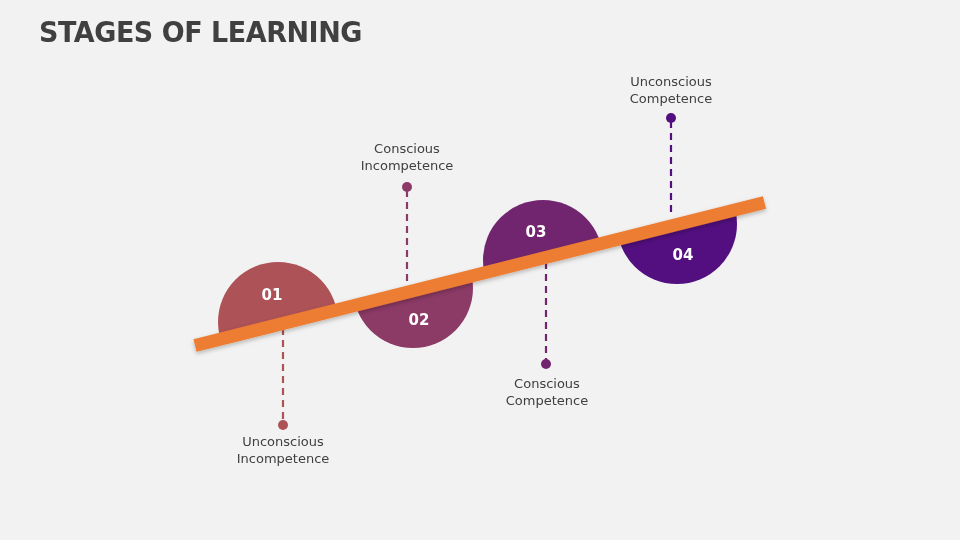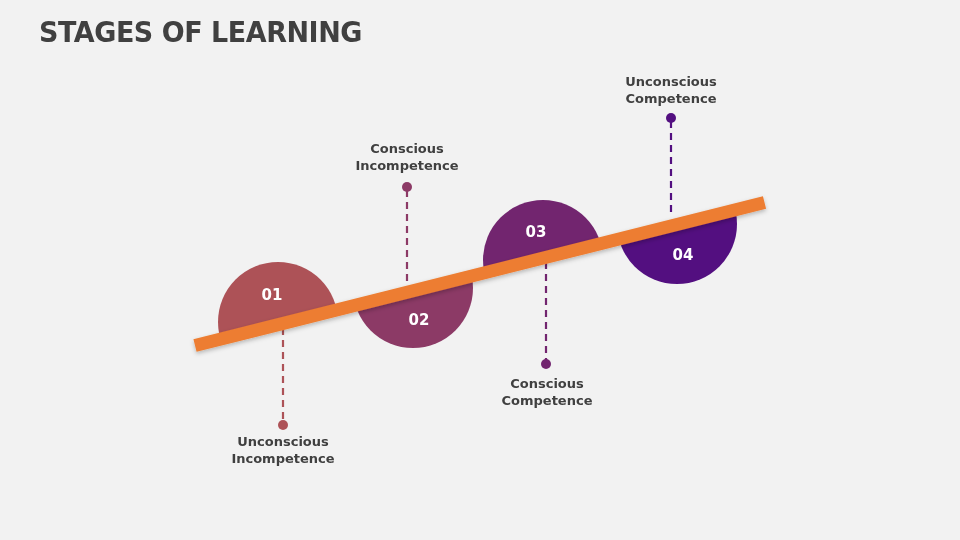--- a/index.html
+++ b/index.html
@@ -14,21 +14,21 @@
     font-size: 29px; font-weight: bold; color: #404040;
     letter-spacing: -0.5px;
     font-family: "DejaVu Sans", sans-serif;
     transform: scaleX(0.93); transform-origin: left top;
   }
   svg.diagram { position: absolute; left: 0; top: 0; }
   .label {
     position: absolute;
     width: 160px;
     text-align: center;
-    font-size: 13px; font-weight: bold; color: #404040;
+    font-size: 13px; font-weight: normal; color: #404040;
     line-height: 17px;
     font-family: "DejaVu Sans", sans-serif;
   }
   .label span { display: block; }
   .num {
     font-family: "DejaVu Sans", sans-serif;
     font-weight: bold; font-size: 15px; fill: #ffffff;
   }
 </style>
 </head>

